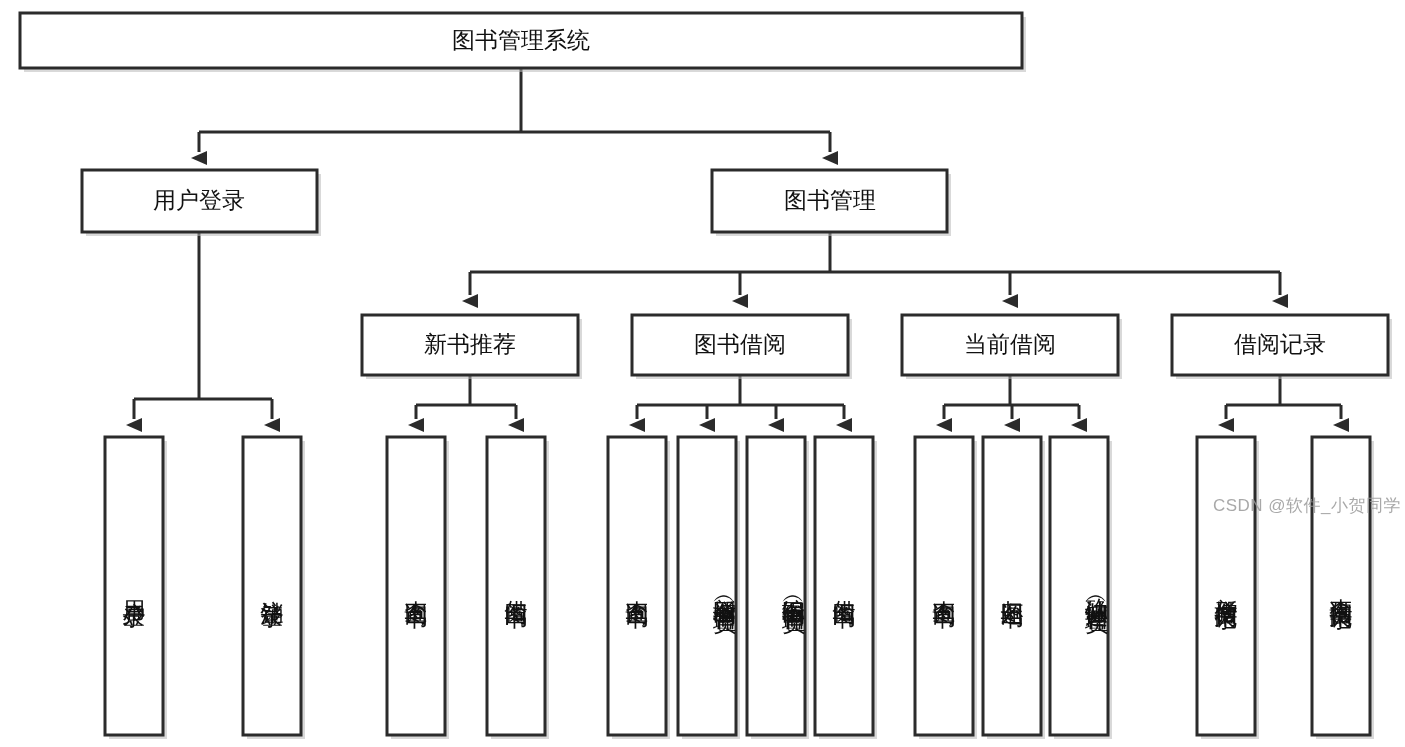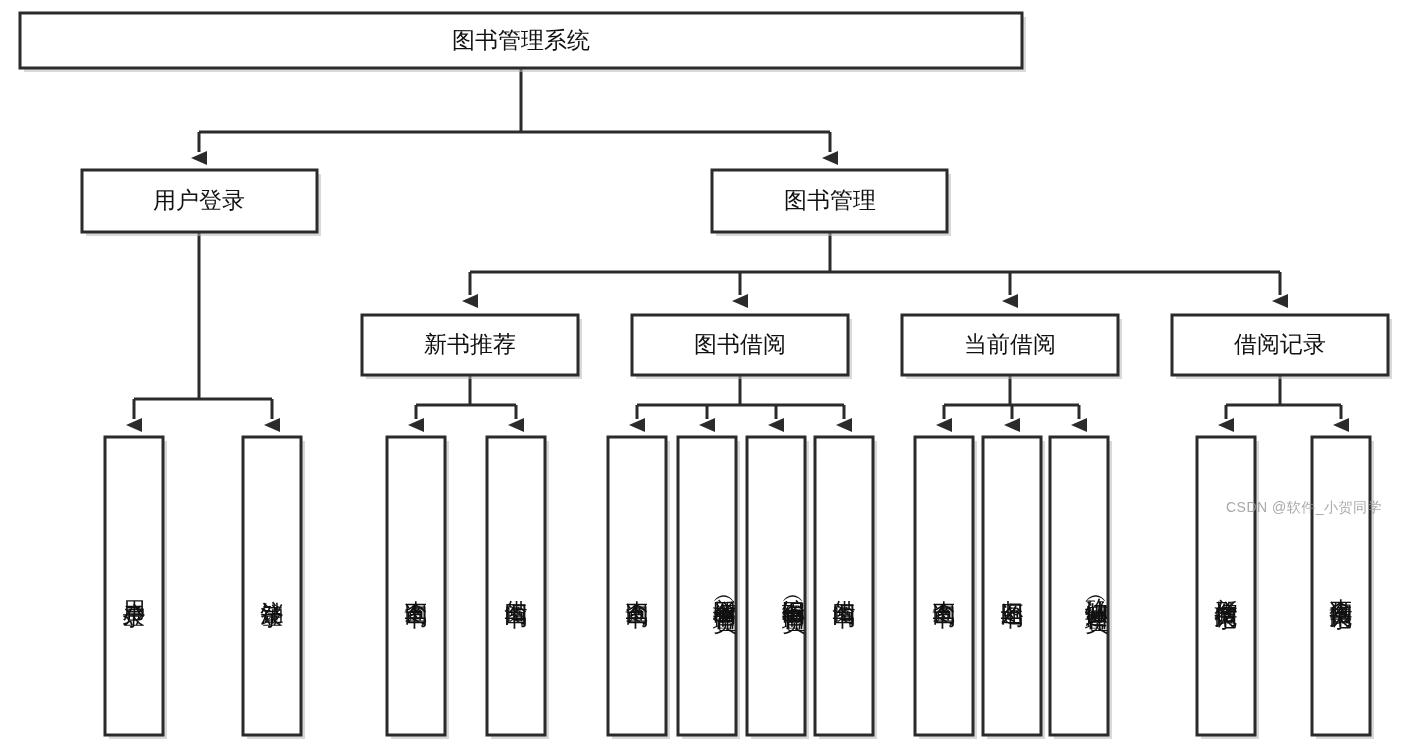--- a/index.html
+++ b/index.html
@@ -61,24 +61,24 @@
     letter-spacing: 2px;
     white-space: nowrap;
     display: flex;
     align-items: center;
     justify-content: center;
     pointer-events: none;
     user-select: none;
   }
   .watermark {
     position: absolute;
-    right: 23px;
+    right: 4px;
     bottom: 6px;
     font-family: "Liberation Sans", "DejaVu Sans", sans-serif;
-    font-size: 14px;
+    font-size: 17px;
     color: #9a9a9a;
     opacity: 0.85;
     white-space: nowrap;
     letter-spacing: 0.5px;
   }
 </style>
 </head>
 <body>
 
 <div id="diagram-root">

